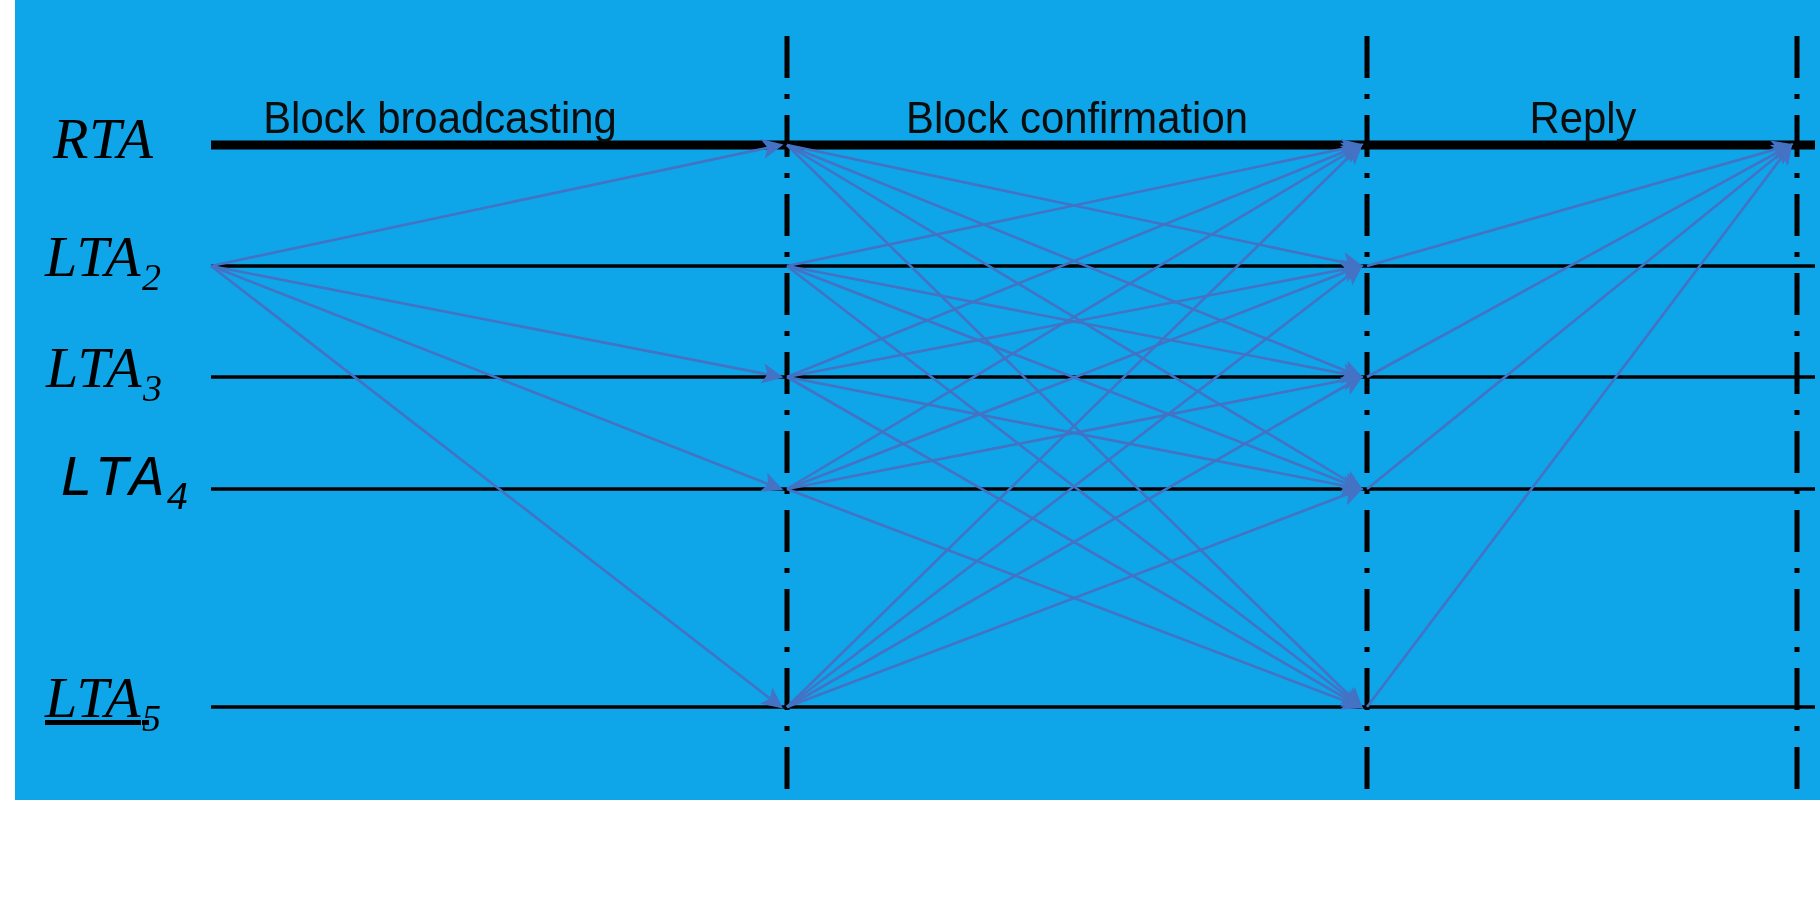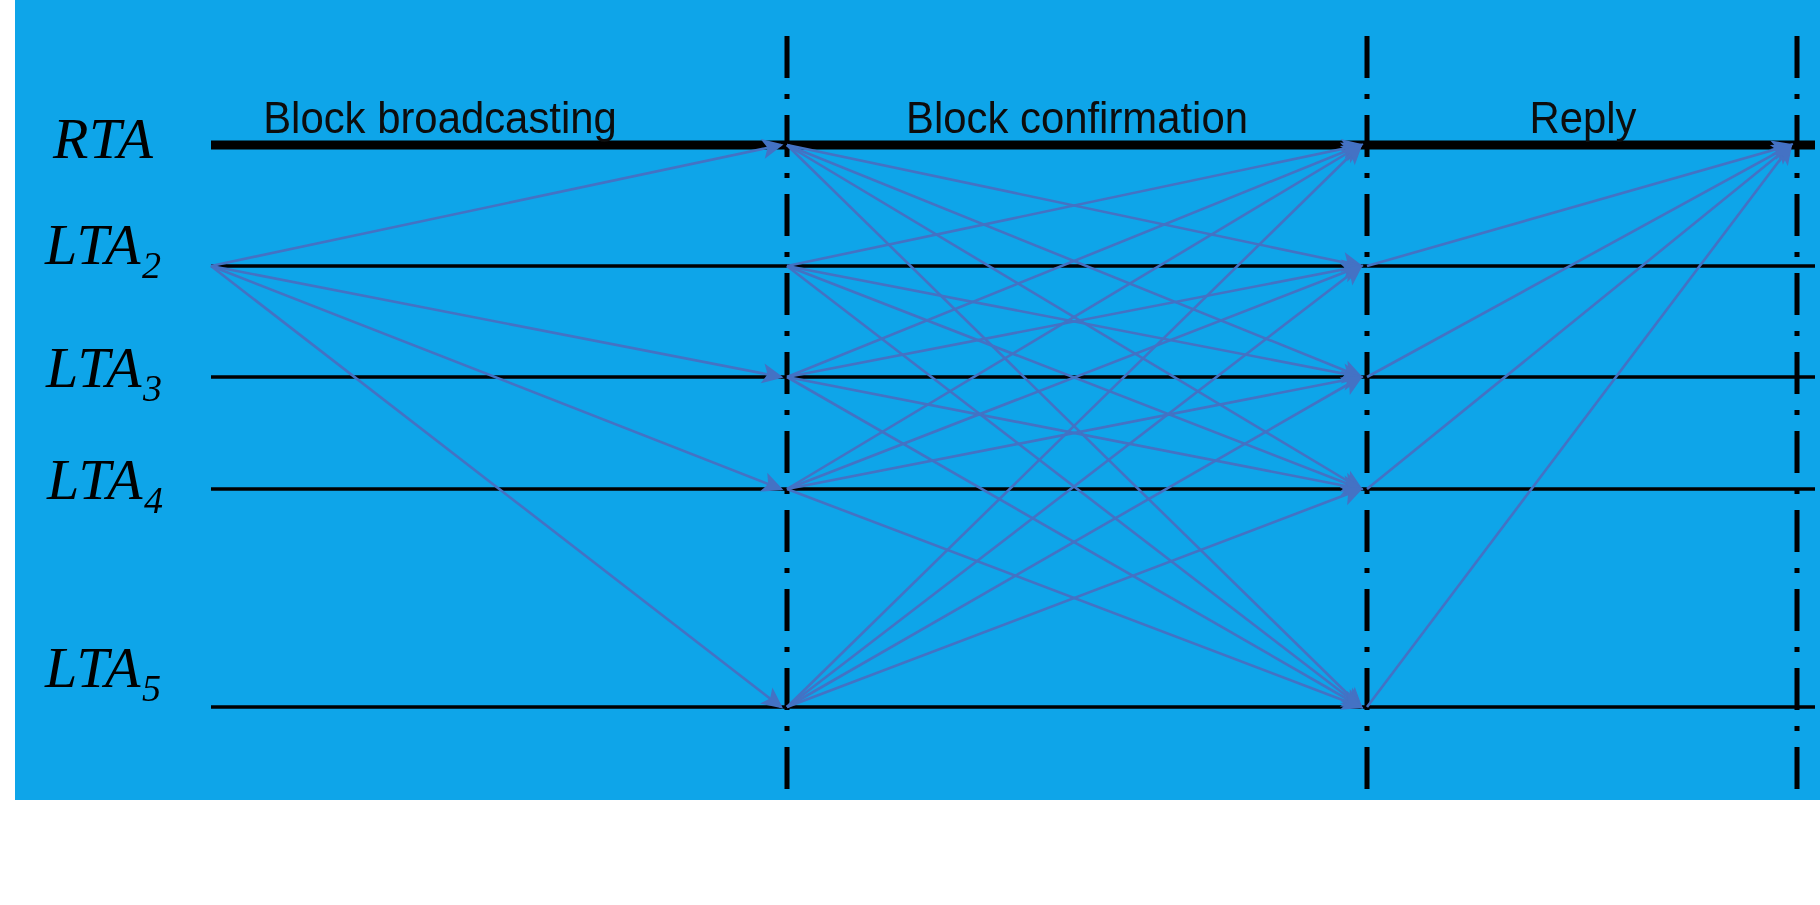--- a/index.html
+++ b/index.html
@@ -109,24 +109,24 @@
     <g id="messages-reply">
         <line x1="1352" y1="266" x2="1776" y2="145" stroke="#4472c4" stroke-width="2.6" marker-end="url(#arrowblue)"></line>
         <line x1="1352" y1="377" x2="1776" y2="145" stroke="#4472c4" stroke-width="2.6" marker-end="url(#arrowblue)"></line>
         <line x1="1352" y1="489" x2="1776" y2="145" stroke="#4472c4" stroke-width="2.6" marker-end="url(#arrowblue)"></line>
         <line x1="1352" y1="707" x2="1776" y2="145" stroke="#4472c4" stroke-width="2.6" marker-end="url(#arrowblue)"></line>
       </g>
   </svg>
 
   <div id="agent-labels">
       <div class="agent-label" style="left: 38px; top: 110px;"><span>RTA</span></div>
-      <div class="agent-label" style="left: 30px; top: 216px;"><span>LTA</span><span class="sub">2</span></div>
+      <div class="agent-label" style="left: 30px; top: 228px;"><span>LTA</span><span class="sub">2</span></div>
       <div class="agent-label" style="left: 31px; top: 339px;"><span>LTA</span><span class="sub">3</span></div>
-      <div class="agent-label" style="left: 32px; top: 451px;"><span>LTA</span><span class="sub">4</span></div>
-      <div class="agent-label" style="left: 30px; top: 639px;"><span>LTA</span><span class="sub">5</span></div>
+      <div class="agent-label" style="left: 44px; top: 451px; font-family: Liberation Mono, monospace;"><span>LTA</span><span class="sub">4</span></div>
+      <div class="agent-label" style="left: 30px; top: 669px; text-decoration: underline;"><span>LTA</span><span class="sub">5</span></div>
     </div>
   <div id="phase-labels">
       <div class="phase-label" style="left: 75px; top: 95px; width: 700px;">Block broadcasting</div>
       <div class="phase-label" style="left: 712px; top: 95px; width: 700px;">Block confirmation</div>
       <div class="phase-label" style="left: 1218px; top: 95px; width: 700px;">Reply</div>
     </div>
 
 </div>
 
 </body></html>

